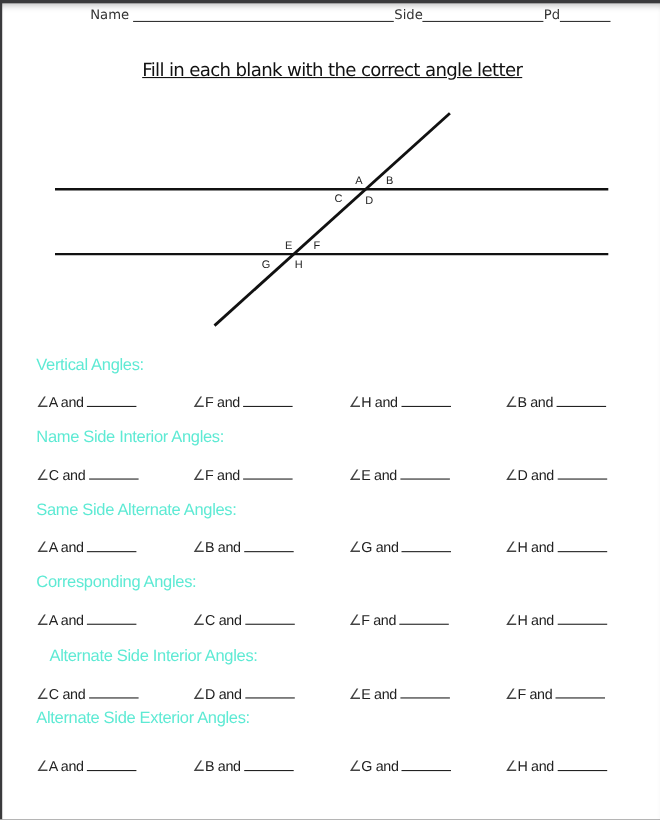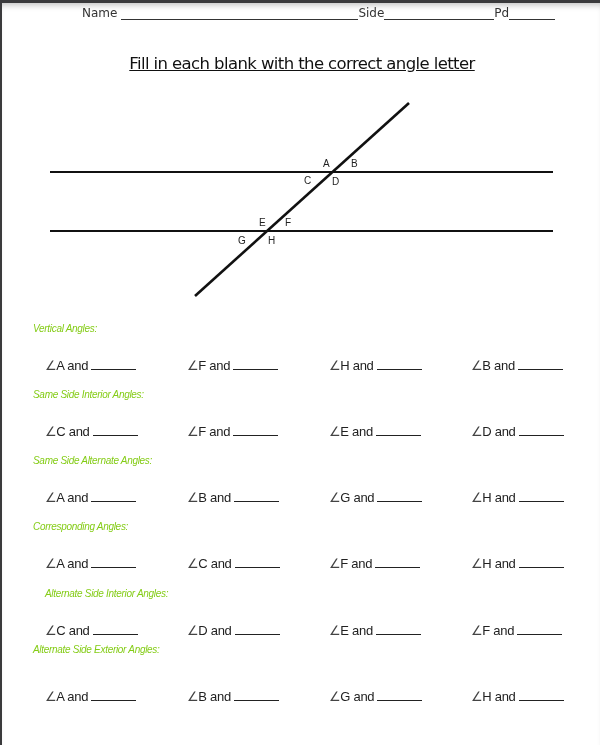--- a/index.html
+++ b/index.html
@@ -20,23 +20,23 @@
     display: flex; align-items: flex-end; white-space: nowrap; margin-left: 40px;
   }
   .blank-line { display: inline-block; border-bottom: 1px solid #333; height: 10px; }
   .title {
     position: absolute; top: 51px; left: 0; width: 600px; text-align: center;
     font-family: "DejaVu Sans", sans-serif; font-size: 16.5px; color: #111;
     text-decoration: underline; letter-spacing: -0.6px;
   }
   svg.diagram { position: absolute; left: 0; top: 0; }
   .section-label {
-    position: absolute; left: 33px; font-size: 10px; color: #84cc16; letter-spacing: -0.3px; font-style: italic;
+    position: absolute; left: 33px; font-size: 15px; color: #5eead4; letter-spacing: -0.3px;
   }
-  .q-row { position: absolute; left: 12px; width: 520px; height: 18px; }
+  .q-row { position: absolute; left: 0; width: 520px; height: 18px; }
   .q-item {
     position: absolute; font-size: 13px; color: #222; letter-spacing: -0.3px; white-space: nowrap;
   }
   .q-blank {
     display: inline-block; width: 45px; border-bottom: 1px solid #222; height: 12px;
     vertical-align: baseline; margin-left: 3px;
   }
   .angle-sym { color: #444; }
 </style>
 </head>
@@ -73,21 +73,21 @@
 </svg>
 
 <div id="sections">
     <div class="section-label" style="top: 323px;">Vertical Angles:</div>
     <div class="q-row" style="top: 357px;">
       <div class="q-item" style="left: 33px;"><span class="angle-sym">∠</span><span>A and</span><span class="q-blank"></span></div>
       <div class="q-item" style="left: 175px;"><span class="angle-sym">∠</span><span>F and</span><span class="q-blank"></span></div>
       <div class="q-item" style="left: 317px;"><span class="angle-sym">∠</span><span>H and</span><span class="q-blank"></span></div>
       <div class="q-item" style="left: 459px;"><span class="angle-sym">∠</span><span>B and</span><span class="q-blank"></span></div>
     </div>
-    <div class="section-label" style="top: 389px;">Same Side Interior Angles:</div>
+    <div class="section-label" style="top: 389px;">Name Side Interior Angles:</div>
     <div class="q-row" style="top: 423px;">
       <div class="q-item" style="left: 33px;"><span class="angle-sym">∠</span><span>C and</span><span class="q-blank"></span></div>
       <div class="q-item" style="left: 175px;"><span class="angle-sym">∠</span><span>F and</span><span class="q-blank"></span></div>
       <div class="q-item" style="left: 317px;"><span class="angle-sym">∠</span><span>E and</span><span class="q-blank"></span></div>
       <div class="q-item" style="left: 459px;"><span class="angle-sym">∠</span><span>D and</span><span class="q-blank"></span></div>
     </div>
     <div class="section-label" style="top: 455px;">Same Side Alternate Angles:</div>
     <div class="q-row" style="top: 489px;">
       <div class="q-item" style="left: 33px;"><span class="angle-sym">∠</span><span>A and</span><span class="q-blank"></span></div>
       <div class="q-item" style="left: 175px;"><span class="angle-sym">∠</span><span>B and</span><span class="q-blank"></span></div>

